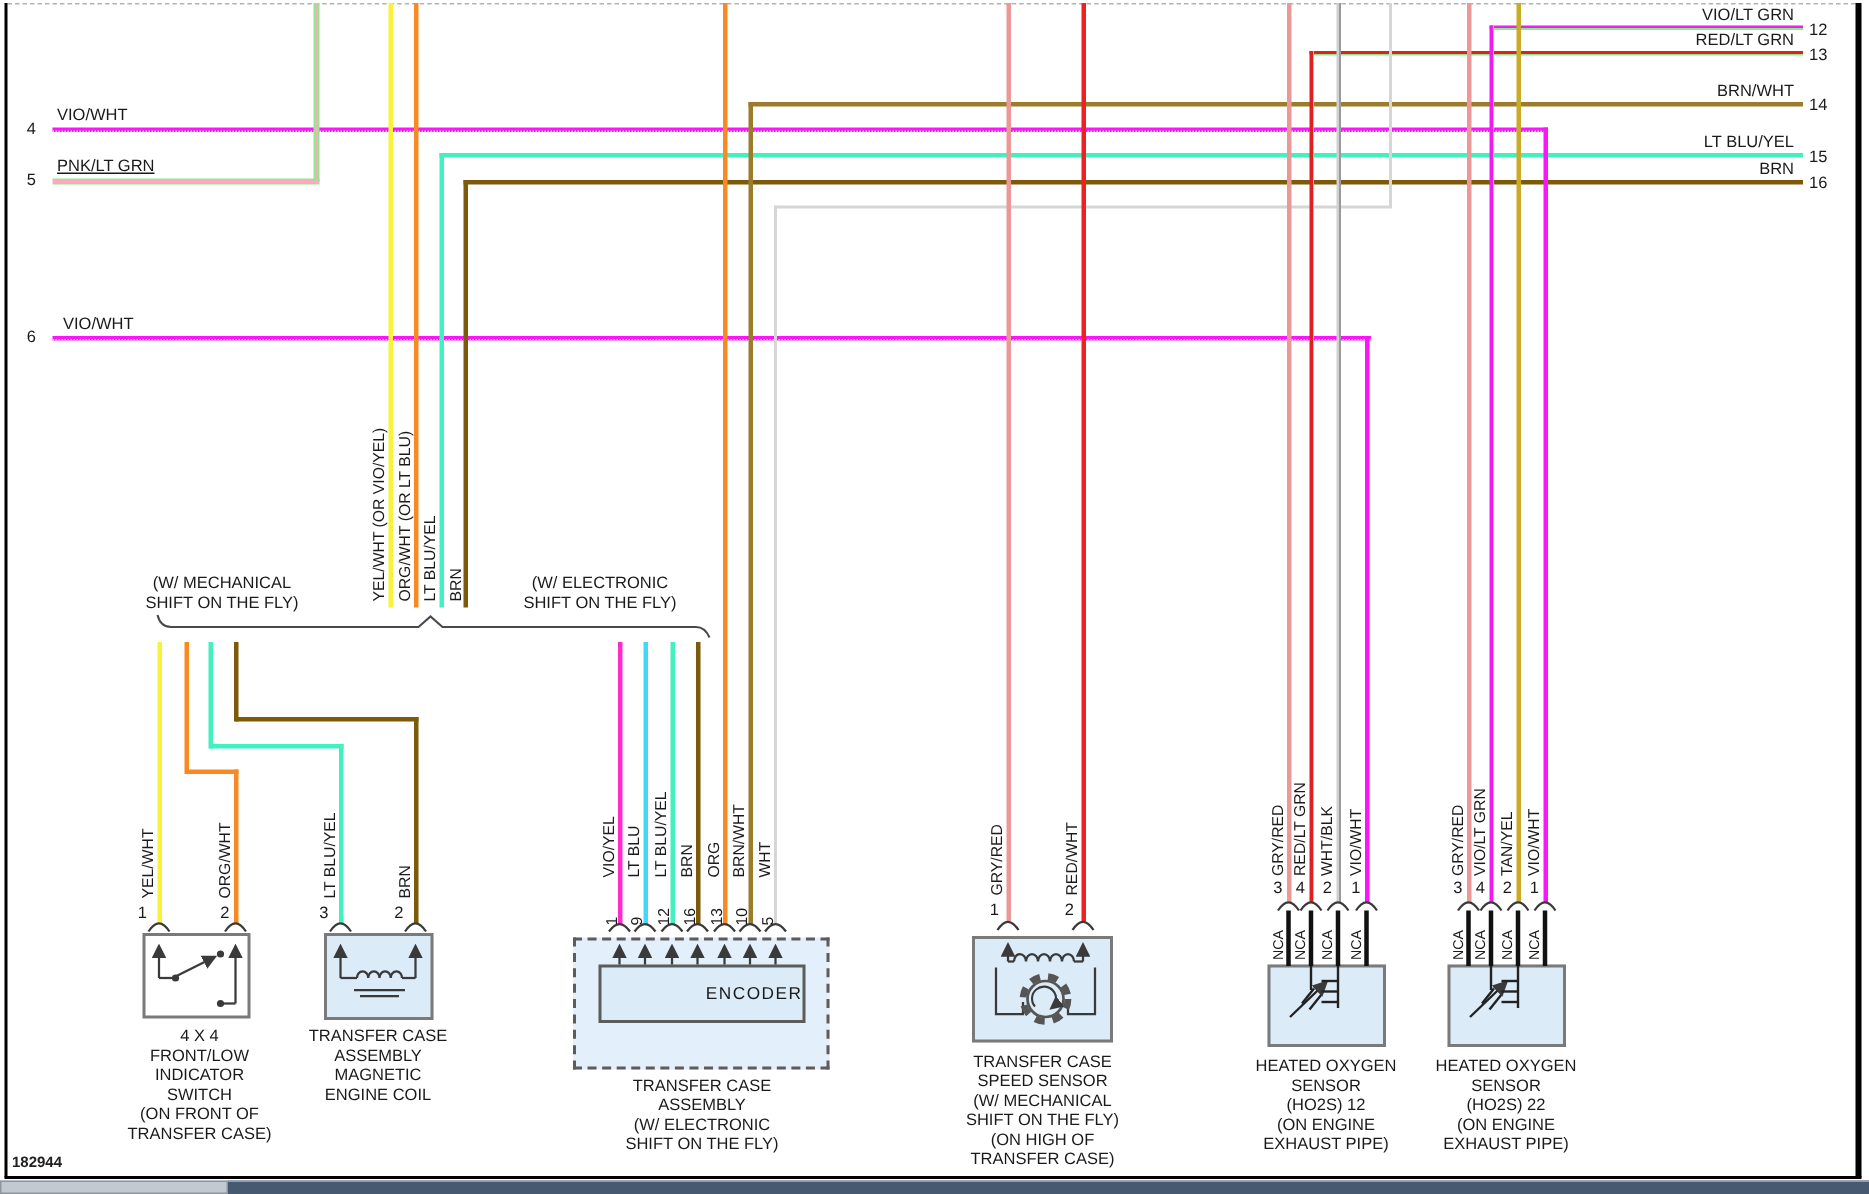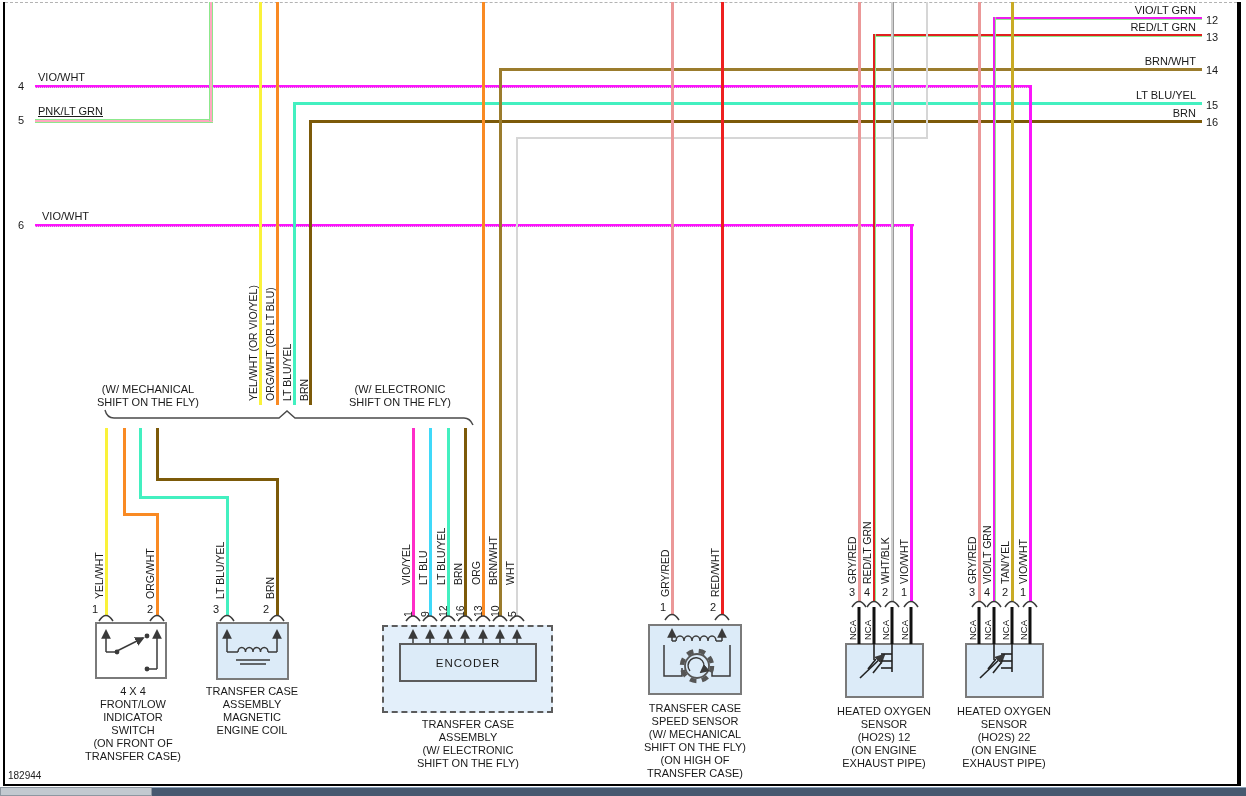--- a/index.html
+++ b/index.html
@@ -43,21 +43,21 @@
   .cbox.white{background:#ffffff;}
   .dashedbox{position:absolute;border:2px dashed #5c5c5c;background:#e3effa;box-sizing:border-box;}
   .innerbox{position:absolute;border:2px solid #5c5c5c;background:#dcebf8;box-sizing:border-box;
             display:flex;align-items:center;justify-content:center;font-size:11.5px;letter-spacing:1px;}
   svg.overlay{position:absolute;left:0;top:0;pointer-events:none;}
   
   .frame{position:absolute;background:#000;}
   .topdash{position:absolute;border-top:1px dashed #b3b3b3;}
   .sb-thumb{position:absolute;background:#c2c9d0;border:1px solid #8d97a1;box-sizing:border-box;}
   .sb-track{position:absolute;background:#475970;border-top:1px solid #8aa0b8;box-sizing:border-box;}
-  .figno{position:absolute;font-size:10px;color:#222;}
+  .figno{position:absolute;font-size:10px;color:#222;font-weight:bold;}
 </style>
 </head>
 <body>
 
 <div id="stage">
 
   <div class="topdash" style="left:5px;top:2px;width:1232px;"></div>
   <div class="frame" style="left:3px;top:2px;width:2px;height:783px;"></div>
   <div class="frame" style="left:1237px;top:2px;width:4px;height:783px;"></div>
   <div class="frame" style="left:3px;top:784px;width:1238px;height:2px;"></div>
@@ -134,21 +134,21 @@
     <div>SHIFT ON THE FLY)</div>
   </div>
   <div class="nameblock" style="left:320px;top:383px;width:160px;">
     <div>(W/ ELECTRONIC</div>
     <div>SHIFT ON THE FLY)</div>
   </div>
 
   <div class="cbox white" style="left:95px;top:622px;width:72px;height:57px;"></div>
   <div class="cbox" style="left:216px;top:622px;width:73px;height:58px;"></div>
   <div class="dashedbox" style="left:382px;top:625px;width:171px;height:88px;"></div>
-  <div class="innerbox" style="left:399px;top:643px;width:138px;height:39px;">
+  <div class="innerbox" style="left:399px;top:643px;width:138px;height:39px;justify-content:flex-end;">
     <span>ENCODER</span>
   </div>
   <div class="cbox" style="left:648px;top:624px;width:94px;height:71px;"></div>
   <div class="cbox" style="left:845px;top:643px;width:79px;height:55px;"></div>
   <div class="cbox" style="left:965px;top:643px;width:79px;height:55px;"></div>
 
   <svg class="overlay" width="1246" height="796">
     <defs>
       <marker id="ah" viewBox="0 0 10 10" refX="8" refY="5" markerWidth="6.5" markerHeight="6.5" orient="auto">
         <path d="M0,0 L10,5 L0,10 z" fill="#3a3a3a"></path>

